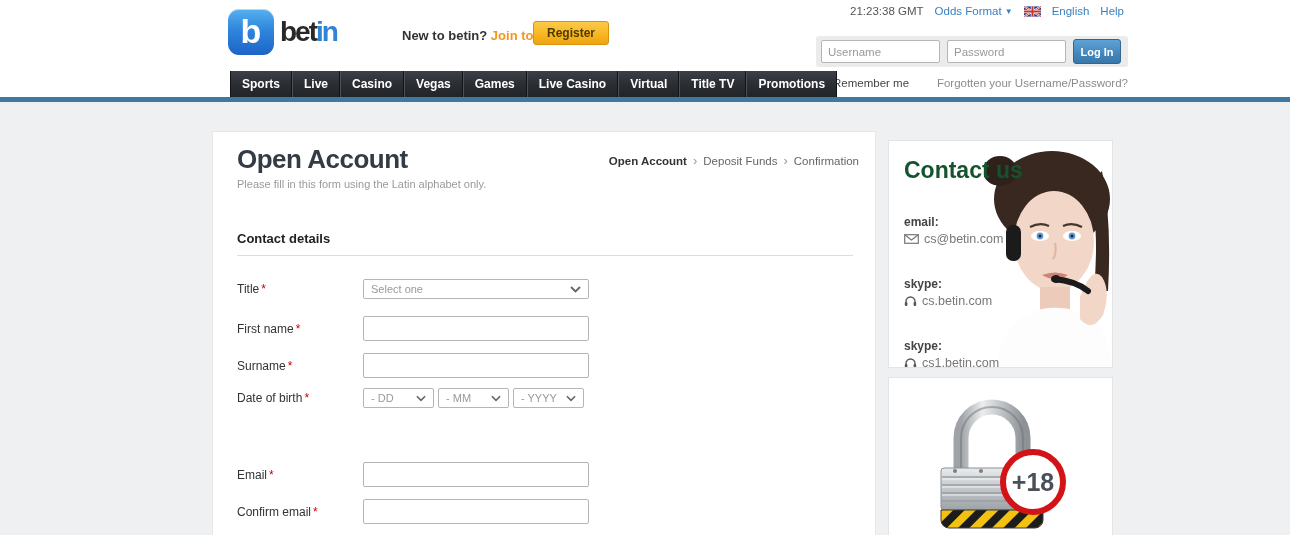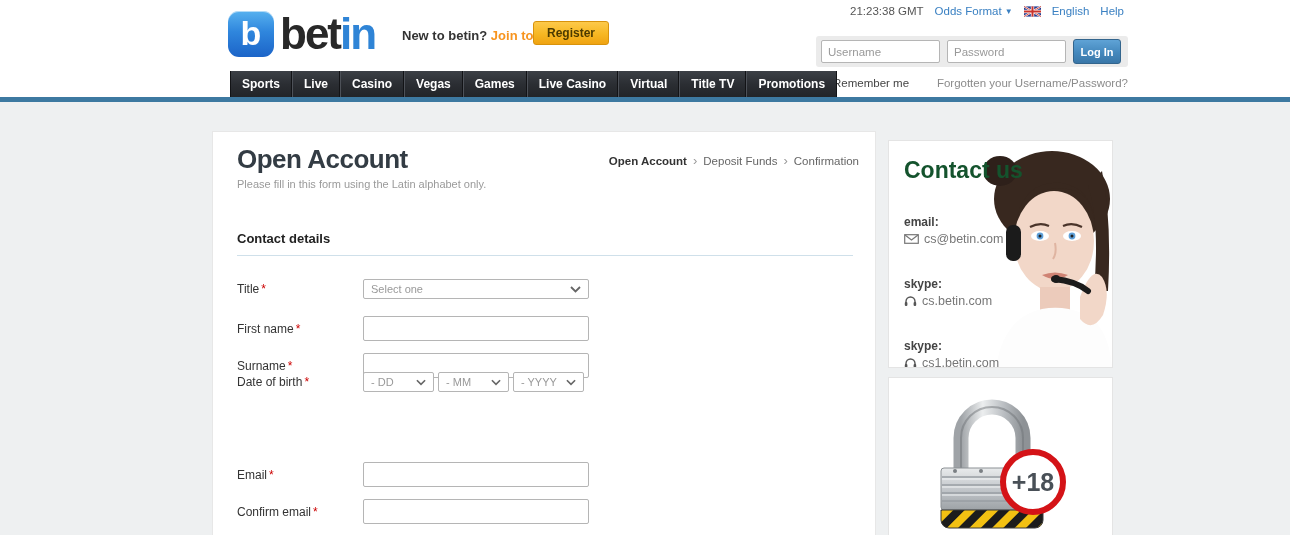--- a/index.html
+++ b/index.html
@@ -3,21 +3,21 @@
 <meta charset="utf-8">
 <style>
   * { margin:0; padding:0; box-sizing:border-box; }
   html,body { width:1290px; height:535px; overflow:hidden; font-family:"Liberation Sans", sans-serif; background:#eef0f1; }
 
   
   .header { position:absolute; top:0; left:0; width:1290px; height:97px; background:#fff; }
   .logo { position:absolute; left:228px; top:9px; display:flex; align-items:center; cursor:pointer; }
   .logo-icon { width:46px; height:46px; border-radius:11px; background:linear-gradient(180deg,#57b1ef 0%,#2f86dd 45%,#1c64c8 100%);
                color:#fff; font-size:34px; font-weight:bold; text-align:center; line-height:44px; box-shadow:inset 0 1px 0 rgba(255,255,255,.55); }
-  .logo-text { font-size:44px; font-weight:bold; letter-spacing:-2px; margin-left:6px; color:#282828; }
+  .logo-text { font-size:28px; font-weight:bold; letter-spacing:-2px; margin-left:6px; color:#282828; }
   .logo-text .in { color:#2f84d6; }
   .join-area { position:absolute; left:402px; top:28px; font-size:13px; font-weight:bold; color:#333; }
   .join-today { color:#f7941e; }
   .register-btn { position:absolute; left:533px; top:21px; height:24px; padding:0 13px; font-size:12px; font-weight:bold; color:#4c3a00;
                   background:linear-gradient(180deg,#fdc94a 0%,#f7b722 55%,#efa312 100%); border:1px solid #d8930c; border-radius:3px; cursor:pointer; }
   .top-links { position:absolute; top:5px; right:166px; display:flex; align-items:center; gap:11px; font-size:11.5px; }
   .top-time { color:#555; }
   .top-link { color:#3a80c2; text-decoration:none; cursor:pointer; display:flex; align-items:center; gap:3px; }
   .caret { font-size:8px; color:#3a80c2; }
   .flag { width:17px; height:11px; display:inline-block; }
@@ -163,21 +163,21 @@
   <div class="frow" style="top:184px;">
     <div class="flabel"><span>First name</span><span class="req">*</span></div>
     <input class="finput" type="text" value="" style="">
   </div>
 
   <div class="frow" style="top:221px;">
     <div class="flabel"><span>Surname</span><span class="req">*</span></div>
     <input class="finput" type="text" value="" style="">
   </div>
 
-  <div class="frow" style="top:240px;">
+  <div class="frow" style="top:256px;">
     <div class="flabel"><span>Date of birth</span><span class="req">*</span></div>
     <div class="fselect small">
       <span>- DD</span>
       <svg width="10" height="7" viewBox="0 0 11 7">
           <polyline points="1,1 5.5,5.5 10,1" fill="none" stroke="#666" stroke-width="1.8"></polyline>
         </svg>
     </div>
     <div class="fselect small">
       <span>- MM</span>
       <svg width="10" height="7" viewBox="0 0 11 7">

